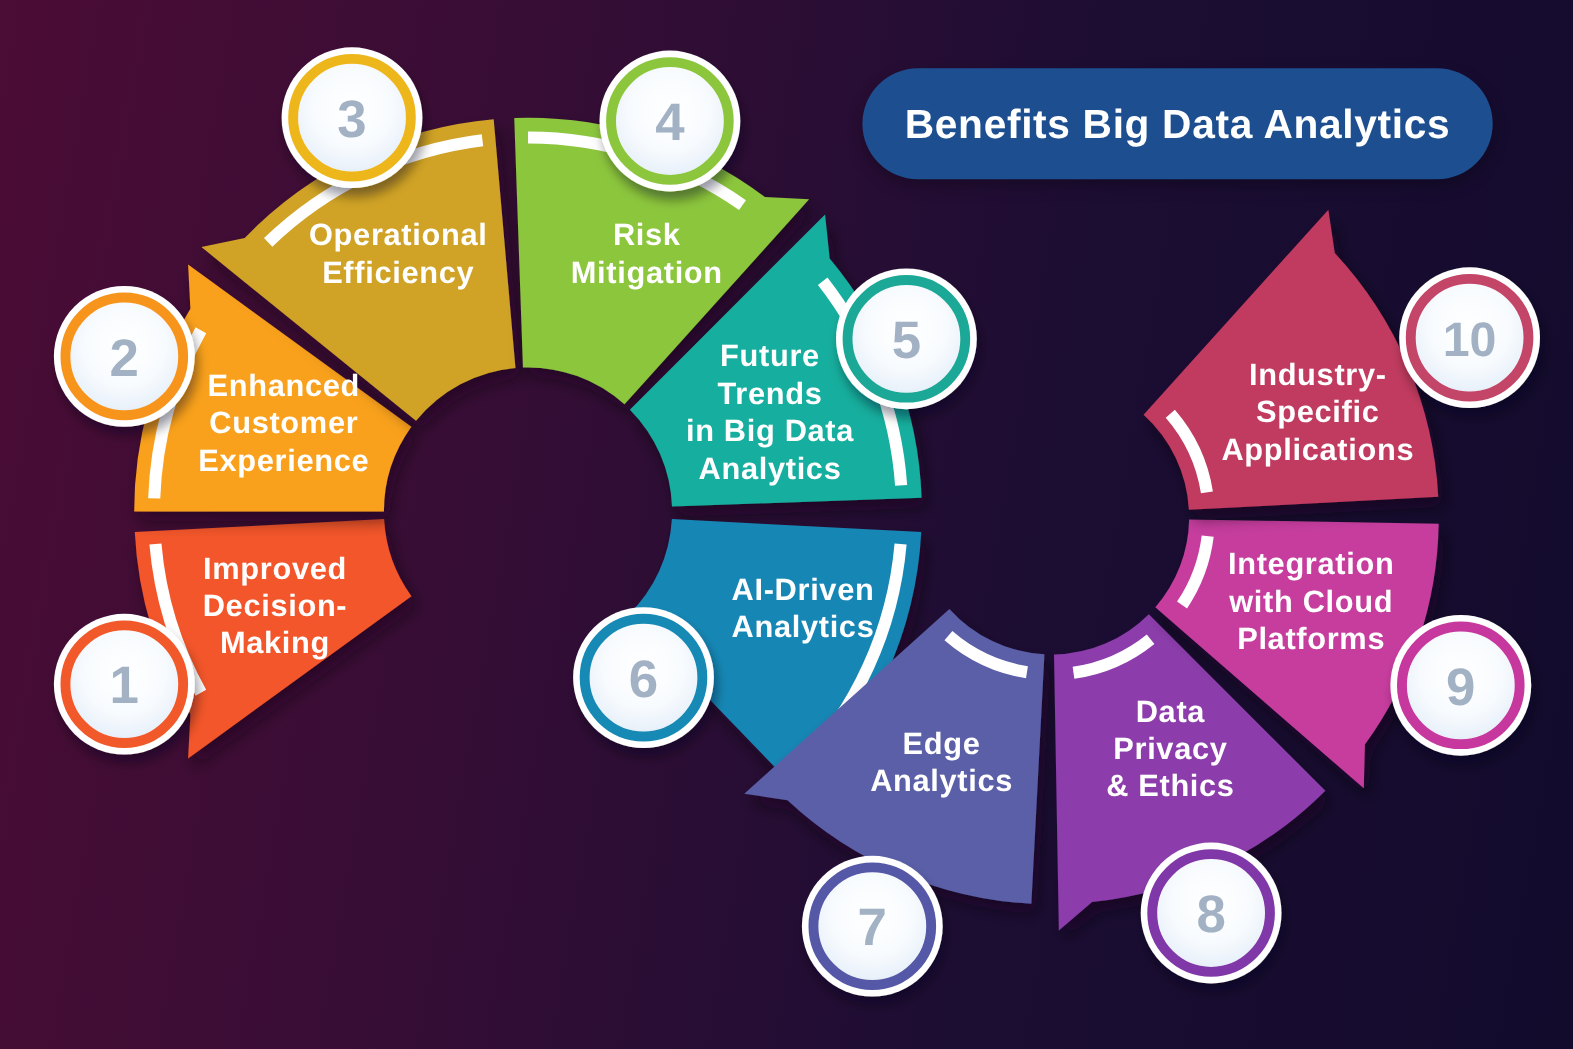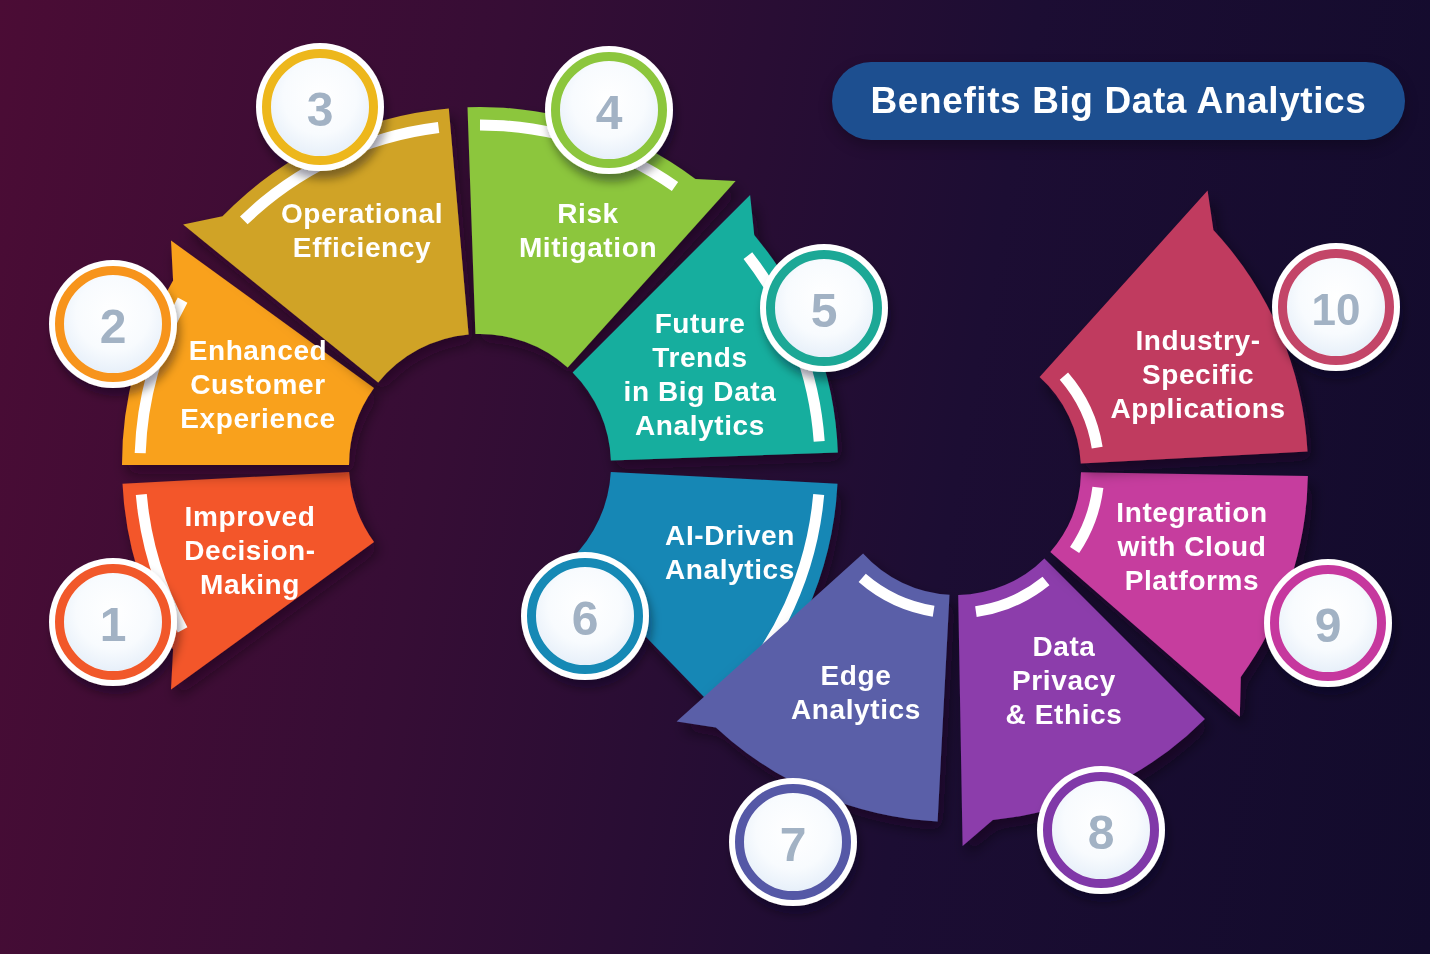--- a/index.html
+++ b/index.html
@@ -6,21 +6,21 @@
   .stage{
     position:relative;
     width:1430px;height:954px;
     overflow:hidden;
     font-family:"Liberation Sans",sans-serif;
     background:linear-gradient(100deg,#4b0c35 0%,#360d35 32%,#1c0d33 65%,#120b2c 100%);
   }
   .stage svg{position:absolute;left:0;top:0;}
   .title-pill{
     position:absolute;
-    left:832px;top:62px;width:573px;height:78px;
+    left:784px;top:62px;width:573px;height:101px;
     border-radius:52px;
     display:flex;align-items:center;justify-content:center;
     box-shadow:0 6px 14px rgba(0,0,0,0.25);
   }
   .title-pill span{
     color:#ffffff;font-size:37px;font-weight:700;letter-spacing:0.6px;
   }
   .seg-label{font-weight:700;letter-spacing:0.6px;}
   .badge-num{font-weight:700;}
 </style>

